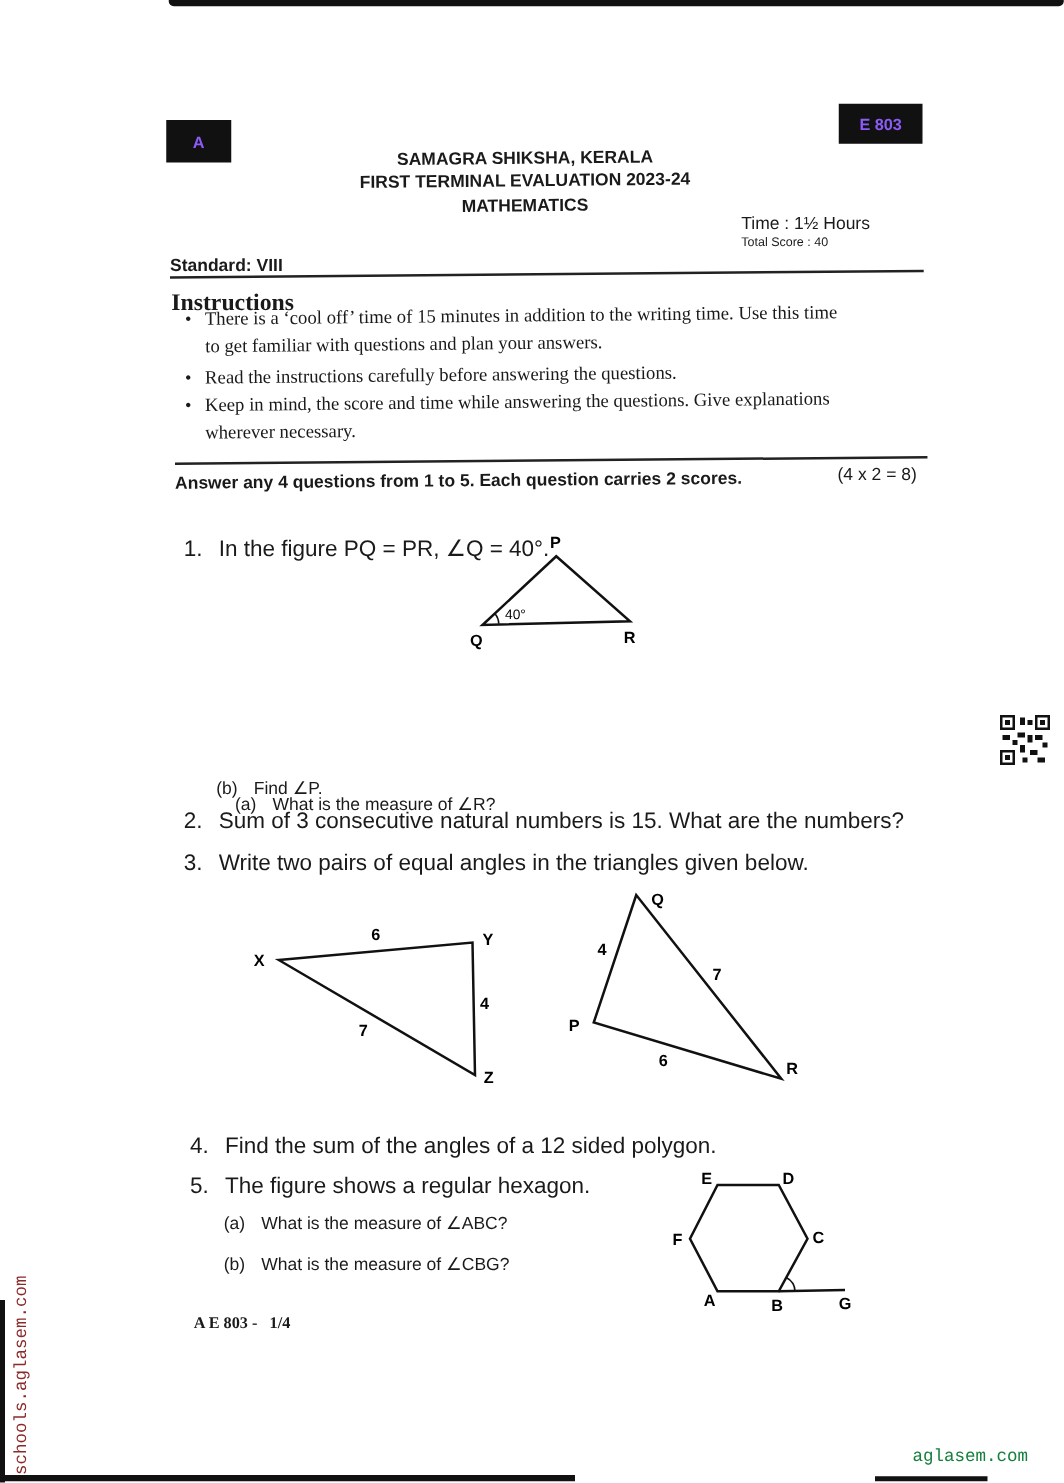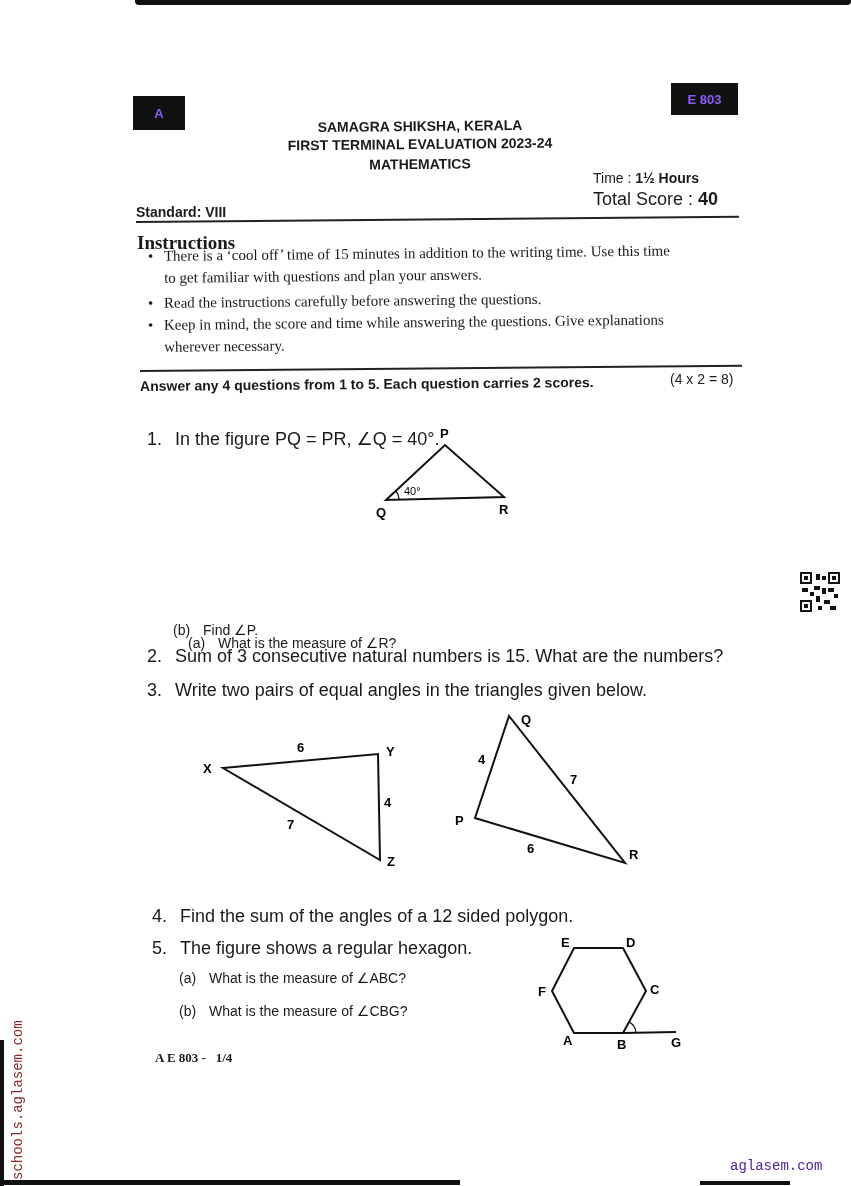--- a/index.html
+++ b/index.html
@@ -16,22 +16,22 @@
 
     .badge { background: #111; color: #8b5cf6; font-weight: bold; font-size: 13px; display: flex; align-items: center; justify-content: center; }
     .badge-a { left: 133px; top: 96px; width: 52px; height: 34px; }
     .badge-code { left: 671px; top: 83px; width: 67px; height: 32px; }
 
     .hdr { font-weight: bold; font-size: 14px; text-align: center; width: 400px; left: 220px; transform: rotate(-0.6deg); }
     .hdr1 { top: 118px; }
     .hdr2 { top: 136px; }
     .hdr3 { top: 156px; }
     .time { left: 593px; top: 170px; font-size: 14px; }
-    .score { left: 593px; top: 189px; font-size: 18px; }
-    .bold { font-weight: bold; }
+    .score { left: 593px; top: 189px; font-size: 10px; }
+    .bold { font-weight: normal; }
     .standard { left: 136px; top: 204px; font-size: 14px; font-weight: bold; }
     .rule1 { left: 136px; top: 221px; width: 603px; height: 2px; background: #222; transform: rotate(-0.5deg); transform-origin: left; }
 
     .instr-title { left: 137px; top: 232px; font-family: "Liberation Serif", serif; font-weight: bold; font-size: 19px; }
     .instr { font-family: "Liberation Serif", serif; font-size: 15px; left: 148px; width: 590px; line-height: 22px; transform: rotate(-0.6deg); transform-origin: left; }
     .instr .bullet { display: inline-block; width: 16px; }
     .instr .indent { padding-left: 16px; }
     .i1 { top: 245px; }
     .i2 { top: 292px; }
     .i3 { top: 314px; }
@@ -55,21 +55,21 @@
     .q5a { left: 179px; top: 970px; }
     .q5b { left: 179px; top: 1003px; }
 
     .footer-code { left: 155px; top: 1050px; font-family: "Liberation Serif", serif; font-weight: bold; font-size: 13px; }
 
     .fig-label { font-size: 13px; font-weight: bold; }
     svg { position: absolute; overflow: visible; }
 
     .qr { left: 800px; top: 572px; width: 40px; height: 40px; }
     .wm-side { left: 10px; top: 1180px; transform: rotate(-90deg); transform-origin: left top; font-family: "Liberation Mono", monospace; font-size: 14px; color: #8b2a2a; white-space: nowrap; }
-    .wm-bottom { left: 730px; top: 1158px; font-family: "Liberation Mono", monospace; font-size: 14px; color: #4c1d95; }
+    .wm-bottom { left: 730px; top: 1158px; font-family: "Liberation Mono", monospace; font-size: 14px; color: #15803d; }
   </style>
 </head>
 <body>
 
 <div class="abs top-bar"></div>
 <div class="abs left-bar"></div>
 <div class="abs bottom-bar1"></div>
 <div class="abs bottom-bar2"></div>
 
 <div class="abs badge badge-a">A</div>

